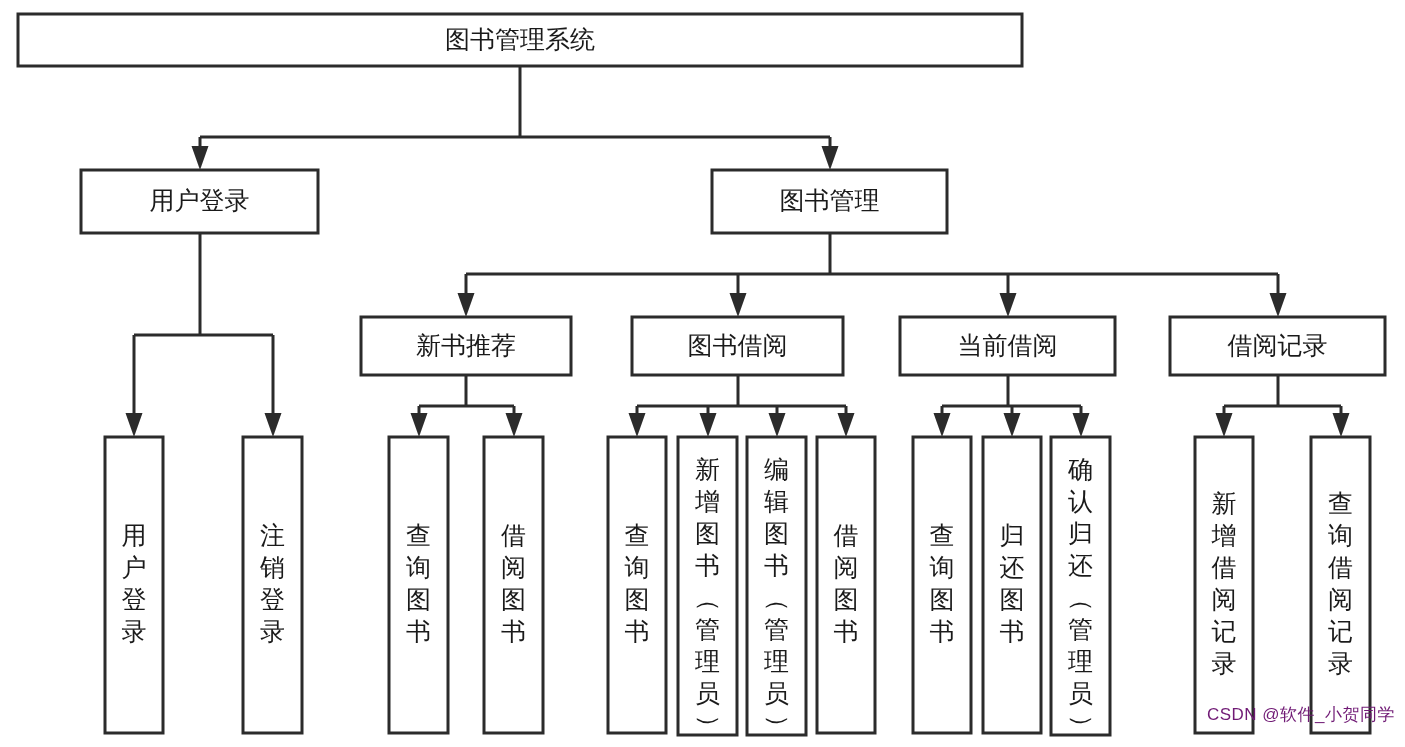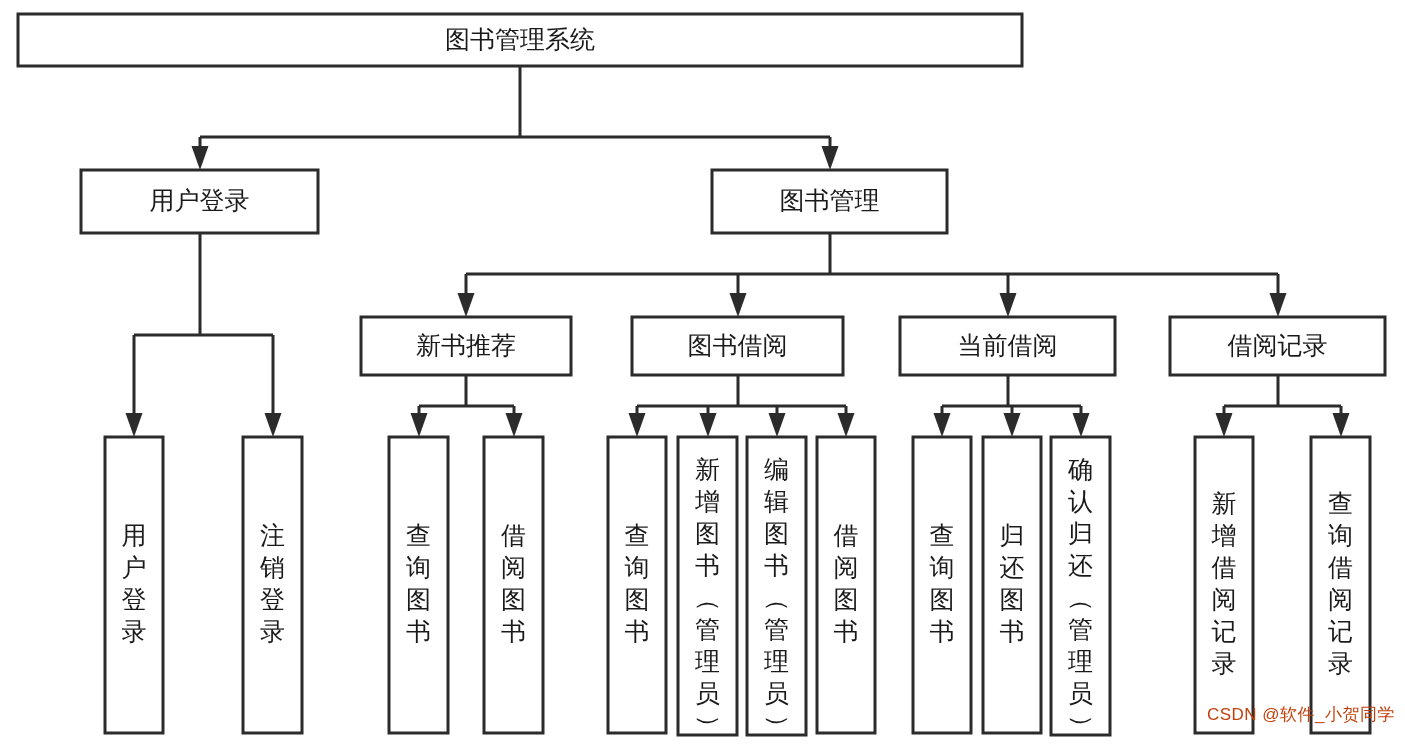--- a/index.html
+++ b/index.html
@@ -54,21 +54,21 @@
   .arrow-head {
     fill: #2b2b2b;
     stroke: none;
   }
   .watermark-text {
     position: absolute;
     right: 10px;
     bottom: 6px;
     font-family: "Liberation Sans", "DejaVu Sans", sans-serif;
     font-size: 17px;
-    color: #c2410c;
+    color: #701a75;
     white-space: nowrap;
     letter-spacing: 0.5px;
     pointer-events: none;
   }
 </style>
 </head>
 <body>
 
 <div id="diagram-root">
   <svg class="diagram-canvas" id="diagram-canvas" viewBox="0 0 1405 747" xmlns="http://www.w3.org/2000/svg">

